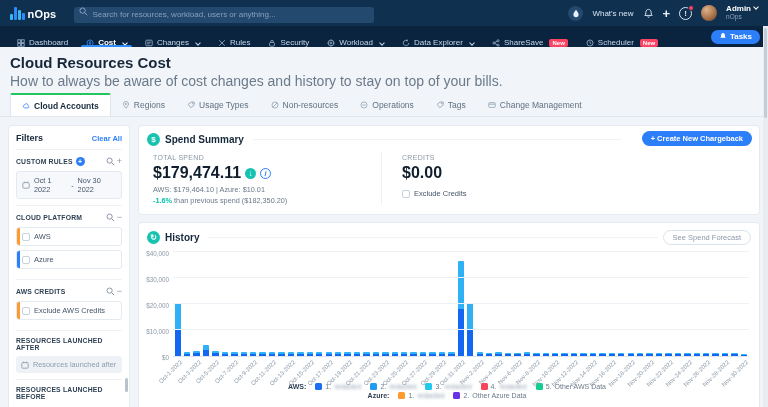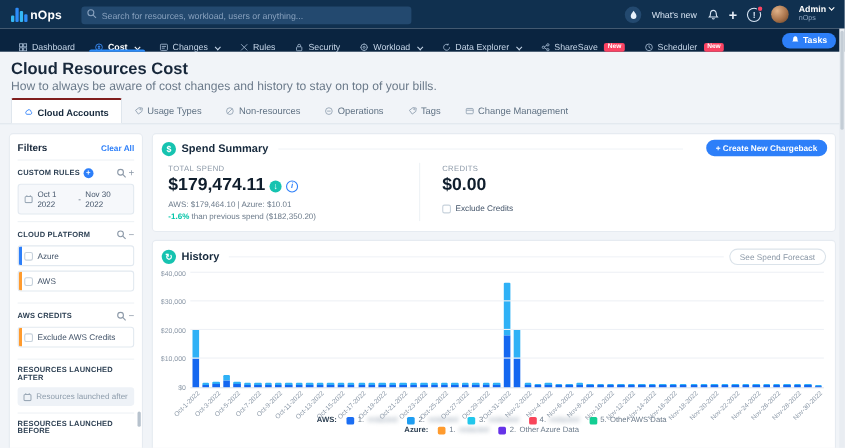--- a/index.html
+++ b/index.html
@@ -48,27 +48,27 @@
     background:#2d8cf9; border-radius:2px 2px 0 0; }
   .newbadge { background:#fb4363; color:#fff; font-size:6px; font-weight:bold; padding:1px 3px;
     border-radius:2px; margin-left:2px; }
   .nav-right { margin-left:auto; display:flex; align-items:center; gap:7px; }
   .tasks-btn { background:#2d7ff9; color:#fff; font-size:8px; font-weight:bold; border:none;
     border-radius:9px; height:14px; padding:0 8px; display:flex; align-items:center; gap:3px; cursor:pointer; }
 
   
   .pagehead { padding:7px 10px 5px; }
   .ptitle { font-size:15px; font-weight:bold; color:#17273a; }
-  .psub { font-size:11px; color:#6b7a8a; margin-top:2px; }
+  .psub { font-size:14px; color:#6b7a8a; margin-top:2px; }
   .tabsrow { display:flex; align-items:flex-end; padding:0 10px; border-bottom:1px solid #dfe6ed; height:23px; }
   .tab { display:flex; align-items:center; gap:4px; font-size:8.5px; color:#5f7183; padding:0 11px;
     height:22px; cursor:pointer; white-space:nowrap; }
   .tab .ticon { color:#93a3b3; font-size:8px; line-height:1; }
   .tab.active { background:#fff; color:#16293c; font-weight:bold; border:1px solid #dfe6ed; border-bottom:none;
-    border-top:2px solid #7f1d1d; border-radius:2px 2px 0 0; height:23px; }
+    border-top:2px solid #22c55e; border-radius:2px 2px 0 0; height:23px; }
   .tab.active .ticon { color:#2d7ff9; }
 
   
   .content { display:flex; gap:8px; padding:8px; height:calc(407px - 100px); }
   .card { background:#fff; border:1px solid #e6ebf1; border-radius:4px; }
 
   
   .sidebar { width:122px; flex:none; padding:7px 7px 0; overflow:hidden; position:relative; }
   .fhead { display:flex; justify-content:space-between; align-items:center; margin-bottom:6px; }
   .ftitle { font-size:9px; font-weight:bold; color:#17273a; }
@@ -309,20 +309,29 @@
       <span class="ticon">
         <svg width="8" height="8" viewBox="0 0 10 10" fill="none" stroke="#2d7ff9" stroke-width="1">
           <path d="M3 7.4 A2 2 0 0 1 3.2 3.6 A2.4 2.4 0 0 1 7.8 4.4 A1.7 1.7 0 0 1 7.4 7.4 Z"></path>
         </svg>
       </span>
       <span>Cloud Accounts</span>
     </div>
     <div class="tab">
       <span class="ticon">
         <svg width="8" height="8" viewBox="0 0 10 10" fill="none" stroke="#93a3b3" stroke-width="1">
+          <path d="M5 9 C3 6.6 1.8 5.2 1.8 3.8 A3.2 3.2 0 0 1 8.2 3.8 C8.2 5.2 7 6.6 5 9 Z"></path>
+          <circle cx="5" cy="3.8" r="1"></circle>
+        </svg>
+      </span>
+      <span>Regions</span>
+    </div>
+    <div class="tab">
+      <span class="ticon">
+        <svg width="8" height="8" viewBox="0 0 10 10" fill="none" stroke="#93a3b3" stroke-width="1">
           <path d="M1.4 4.6 L5 1 H8.8 V4.8 L5.2 8.4 Z" transform="rotate(8 5 5)"></path>
           <circle cx="7" cy="2.8" r="0.7"></circle>
         </svg>
       </span>
       <span>Usage Types</span>
     </div>
     <div class="tab">
       <span class="ticon">
         <svg width="8" height="8" viewBox="0 0 10 10" fill="none" stroke="#93a3b3" stroke-width="1">
           <circle cx="5" cy="5" r="3.8"></circle>
@@ -403,27 +412,27 @@
           <span>
               <svg width="9" height="9">
                 <circle cx="3.6" cy="3.6" r="2.6" fill="none" stroke="#8b98a7" stroke-width="1"></circle>
                 <line x1="5.6" y1="5.6" x2="8.2" y2="8.2" stroke="#8b98a7" stroke-width="1"></line>
               </svg>
             </span>
           <span>−</span>
         </span>
       </div>
       <div id="platform-options">
+          <div class="fitem" style="--bar: #ff9b2e;">
+            <span class="cb"></span>
+            <span>AWS</span>
+          </div>
           <div class="fitem" style="--bar: #2d7ff9;">
             <span class="cb"></span>
             <span>Azure</span>
-          </div>
-          <div class="fitem" style="--bar: #ff9b2e;">
-            <span class="cb"></span>
-            <span>AWS</span>
           </div>
         </div>
     </div>
 
     <div class="fsec">
       <div class="fsec-head">
         <span class="fsec-label">AWS CREDITS</span>
         <span class="fsec-icons">
           <span>
               <svg width="9" height="9">

